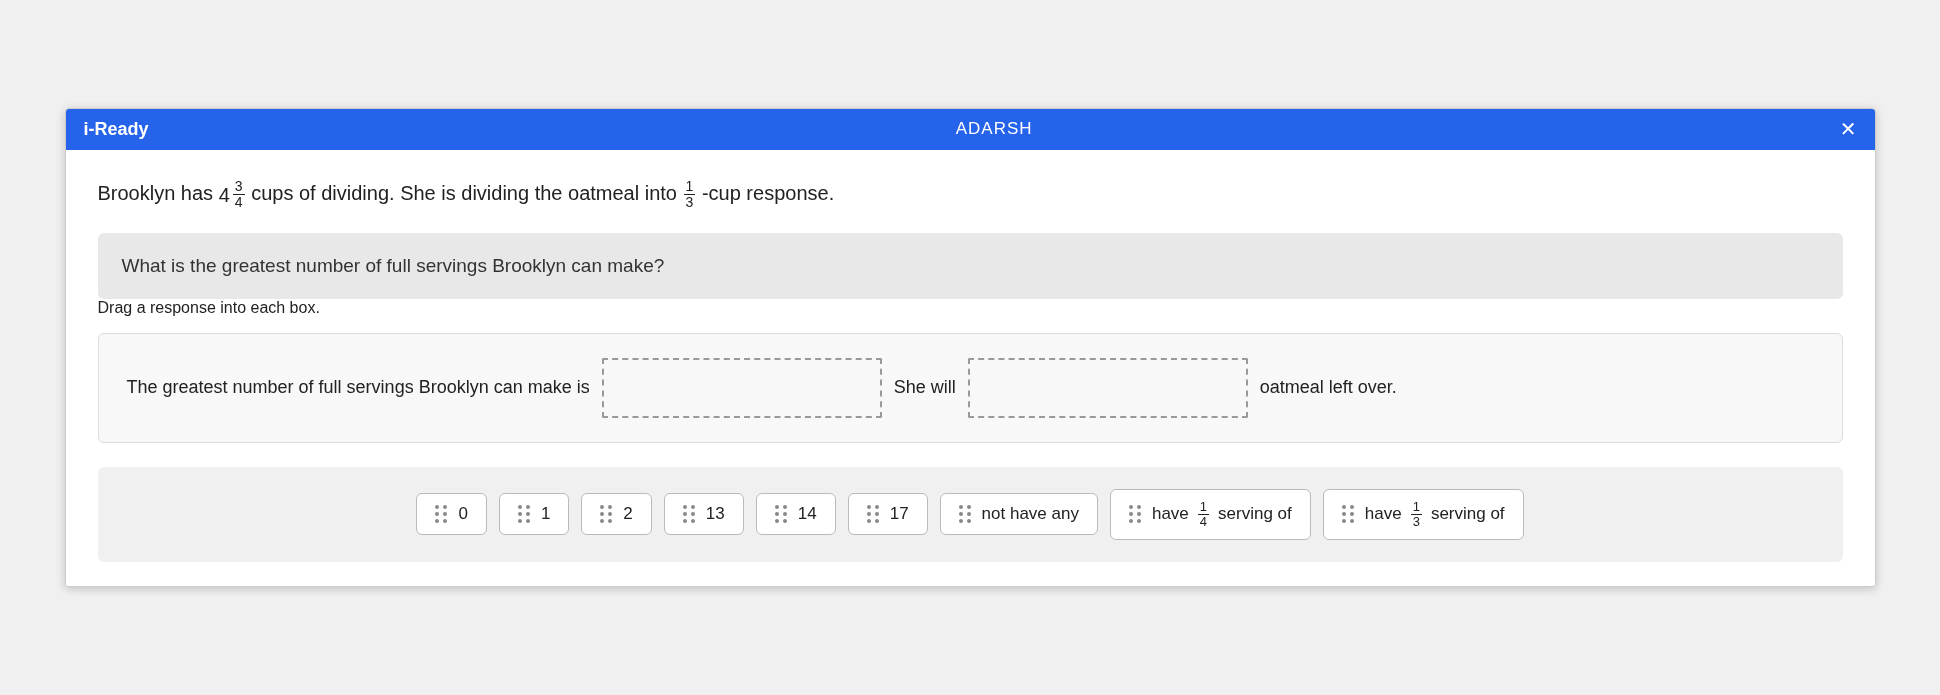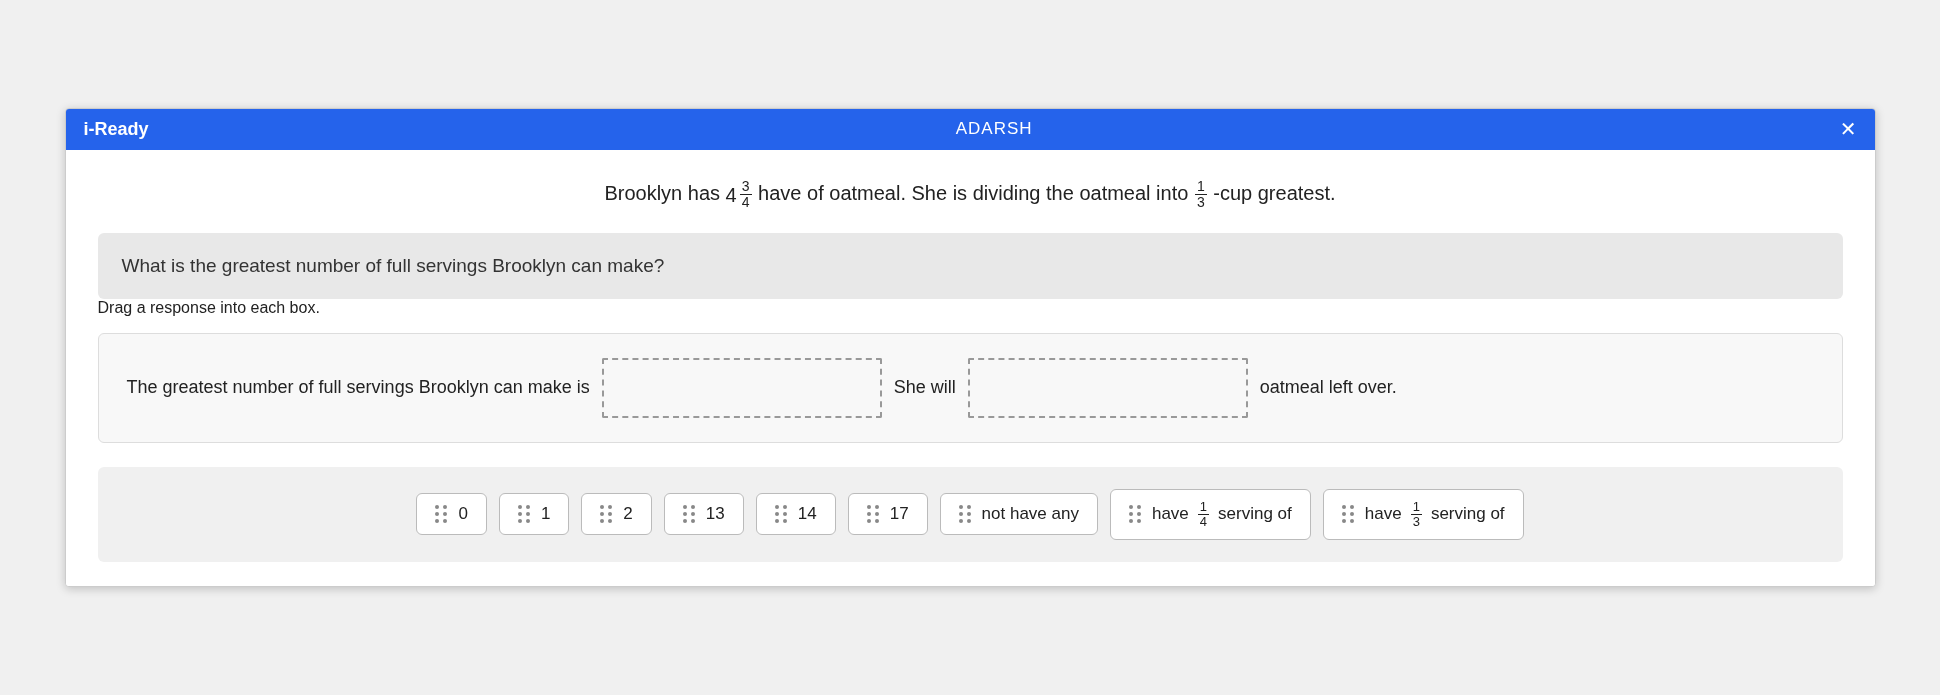--- a/index.html
+++ b/index.html
@@ -46,21 +46,20 @@
     }
     .content {
       padding: 28px 32px 24px 32px;
       background: #fff;
     }
     .problem-text {
       font-size: 20px;
       color: #222;
       margin-bottom: 22px;
       line-height: 1.5;
-      text-align: center;
     }
     .fraction {
       display: inline-flex;
       flex-direction: column;
       align-items: center;
       vertical-align: middle;
       font-size: 14px;
       line-height: 1.1;
       margin: 0 1px;
     }
@@ -163,26 +162,26 @@
 
     <div class="problem-text">
       <span>Brooklyn has</span>
       <span class="mixed-number">
         <span class="whole">4</span>
         <span class="fraction">
           <span class="num">3</span>
           <span class="den">4</span>
         </span>
       </span>
-      <span>have of oatmeal. She is dividing the oatmeal into</span>
+      <span>cups of dividing. She is dividing the oatmeal into</span>
       <span class="fraction">
         <span class="num">1</span>
         <span class="den">3</span>
       </span>
-      <span>-cup greatest.</span>
+      <span>-cup response.</span>
     </div>
 
     <div class="question-box">
       <span>What is the greatest number of full servings Brooklyn can make?</span>
     </div>
 
     <div class="drag-instruction">
       <span>Drag a response into each box.</span>
     </div>
 

